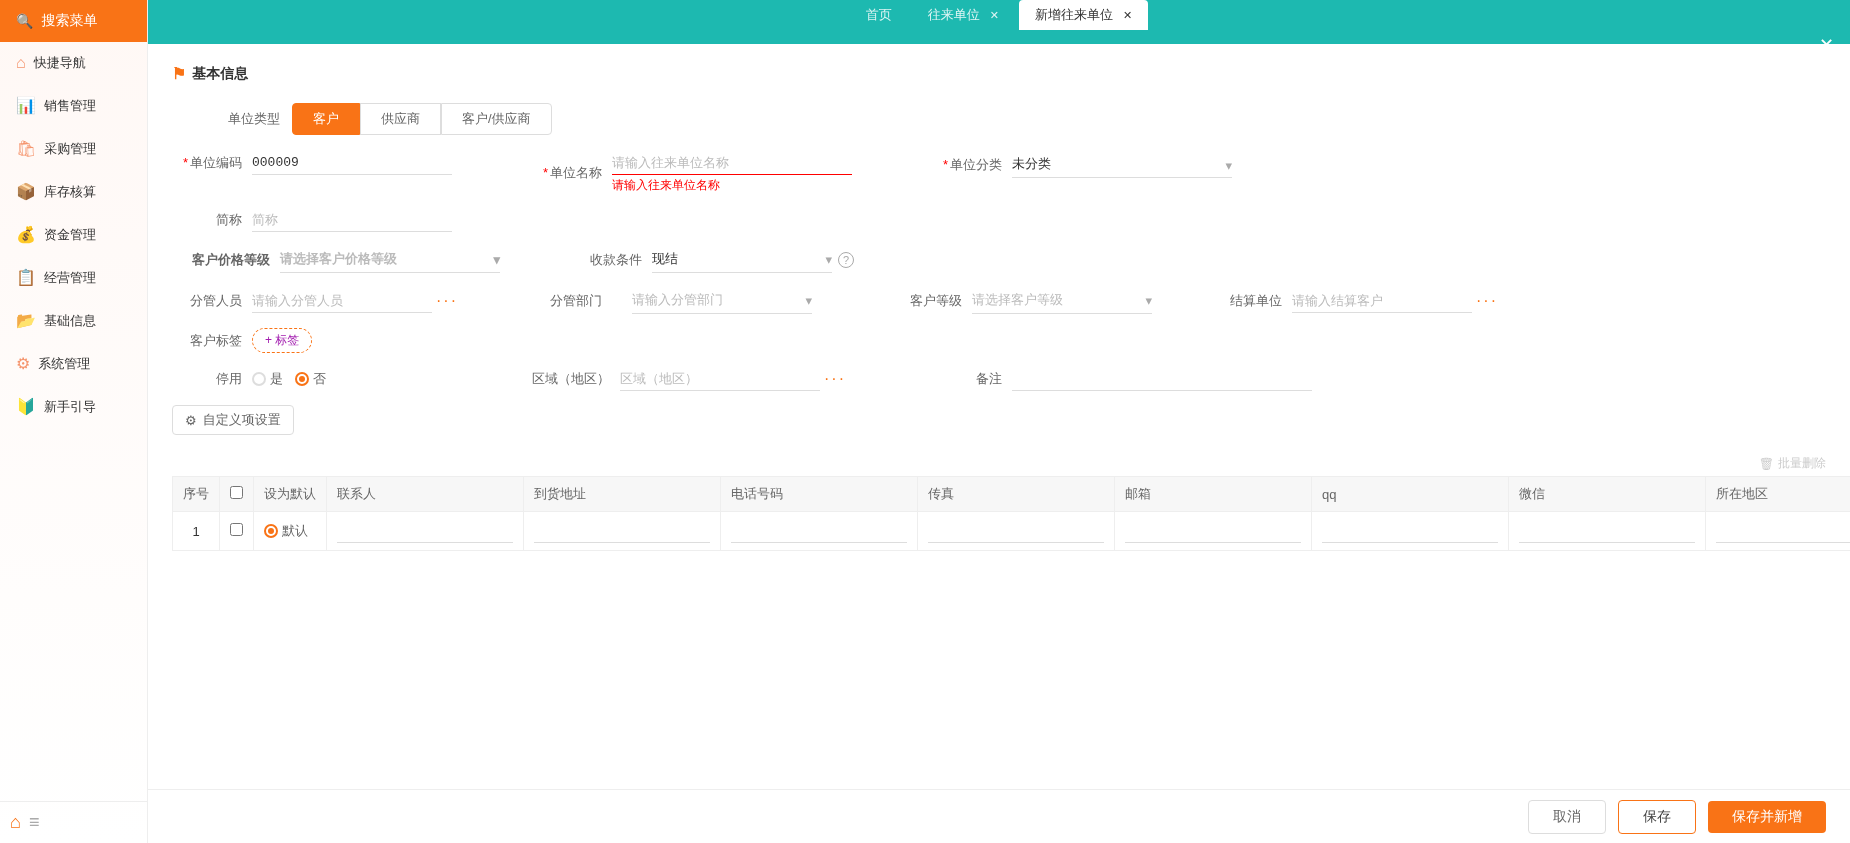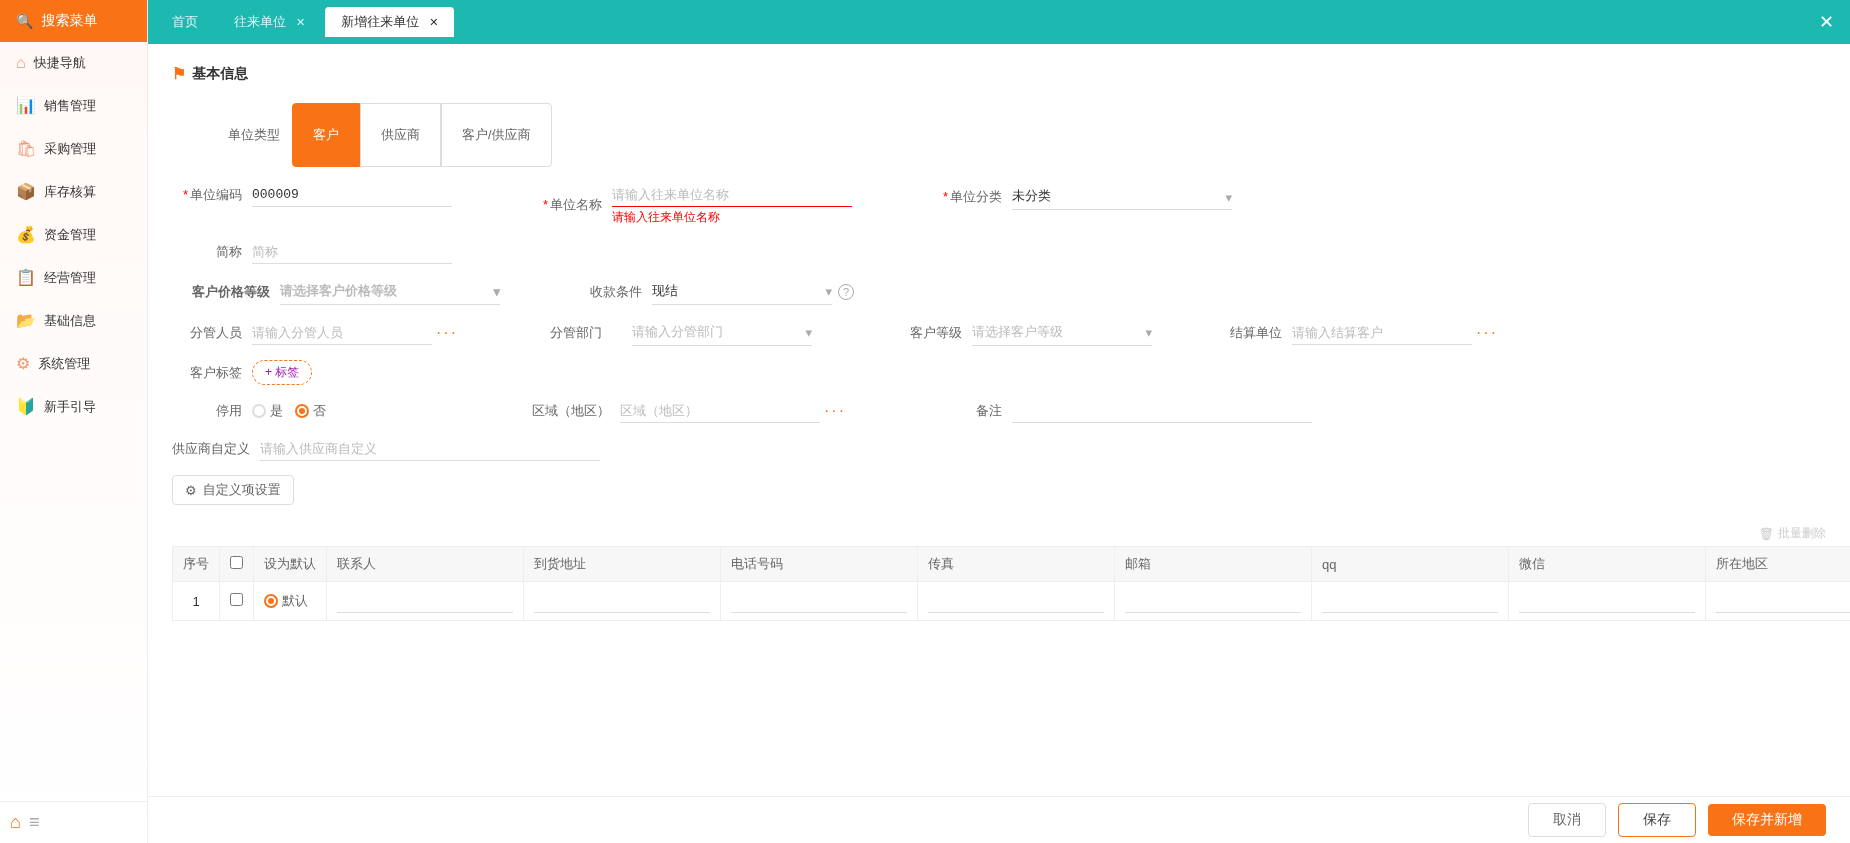--- a/index.html
+++ b/index.html
@@ -46,20 +46,21 @@
     .main { flex: 1; display: flex; flex-direction: column; overflow: hidden; }
 
     
     .tabs-bar {
       background: #1db9b0;
       display: flex;
       align-items: center;
       height: 44px;
       padding: 0 8px;
       gap: 4px;
+      flex-direction: column;
     }
     .tab {
       padding: 6px 16px;
       cursor: pointer;
       color: rgba(255,255,255,0.85);
       font-size: 13px;
       border-radius: 4px 4px 0 0;
       display: flex;
       align-items: center;
       gap: 6px;
@@ -110,21 +111,21 @@
       gap: 0;
     }
     .unit-type-label {
       width: 120px;
       text-align: right;
       padding-right: 12px;
       color: #666;
       font-size: 13px;
     }
     .btn-type {
-      padding: 22px 20px;
+      padding: 6px 20px;
       border: 1px solid #ddd;
       background: white;
       cursor: pointer;
       font-size: 13px;
       color: #666;
     }
     .btn-type.active {
       background: #f97316;
       color: white;
       border-color: #f97316;
@@ -272,21 +273,21 @@
     td {
       padding: 7px 10px;
       border: 1px solid #eee;
       color: #333;
     }
     td input[type="checkbox"] { cursor: pointer; }
     .td-center { text-align: center; }
 
     
     .bottom-bar {
-      height: 47px;
+      height: 54px;
       background: white;
       border-top: 1px solid #eee;
       display: flex;
       align-items: center;
       justify-content: flex-end;
       padding: 0 24px;
       gap: 12px;
     }
     .btn-cancel {
       padding: 7px 24px;
@@ -523,26 +524,20 @@
         <input class="form-input" type="text" style="max-width: 200px;" placeholder="区域（地区）">
         <span class="more-dots">···</span>
       </div>
 
       <div class="form-col" style="margin-left: 20px;">
         <div class="form-label">备注</div>
         <input class="form-input" type="text" style="max-width: 300px;">
       </div>
     </div>
 
-    <div class="form-row">
-      <div class="form-col">
-        <div class="form-label">供应商自定义</div>
-        <input class="form-input" type="text" style="max-width: 340px;" placeholder="请输入供应商自定义">
-      </div>
-    </div>
 
     <div style="margin-top: 12px; margin-bottom: 4px;">
       <button class="custom-settings-btn">
         <span>⚙</span>
         <span>自定义项设置</span>
       </button>
     </div>
 
     <div class="table-section">
       <div class="table-toolbar">

